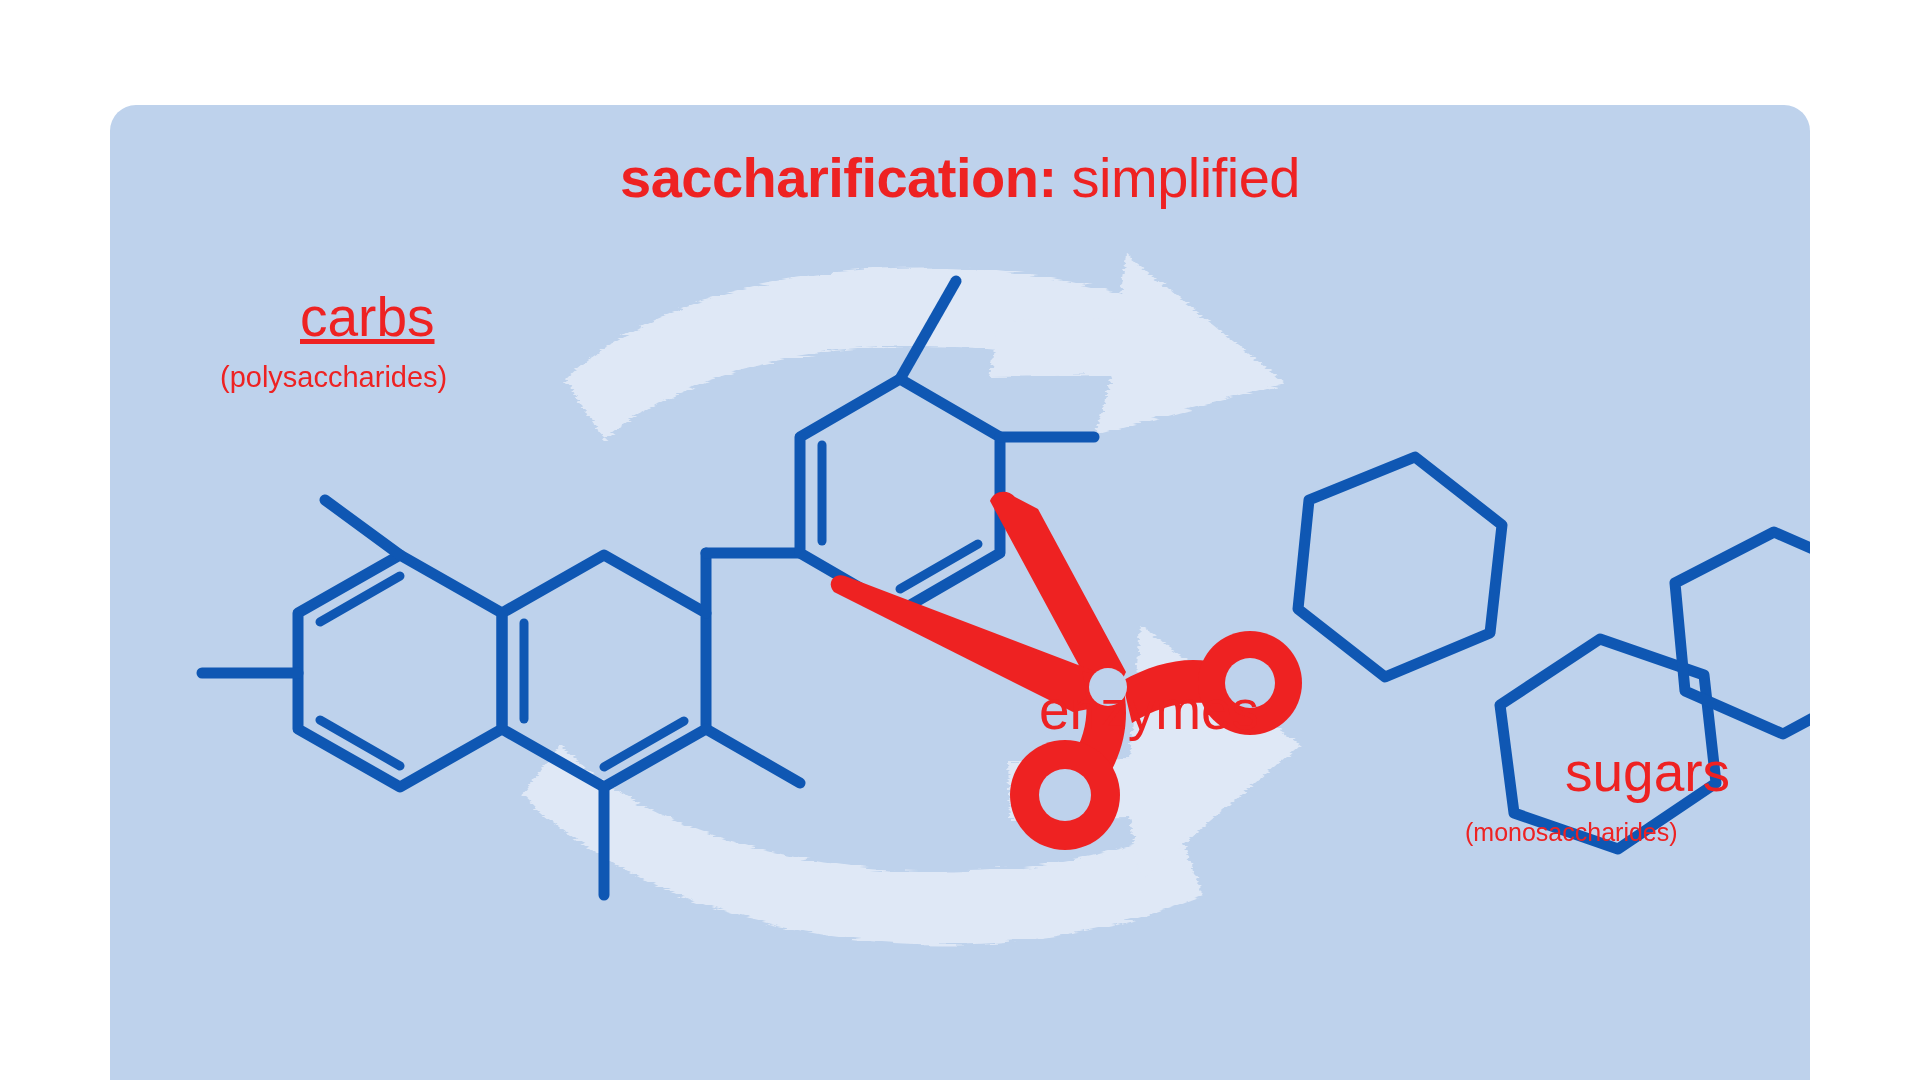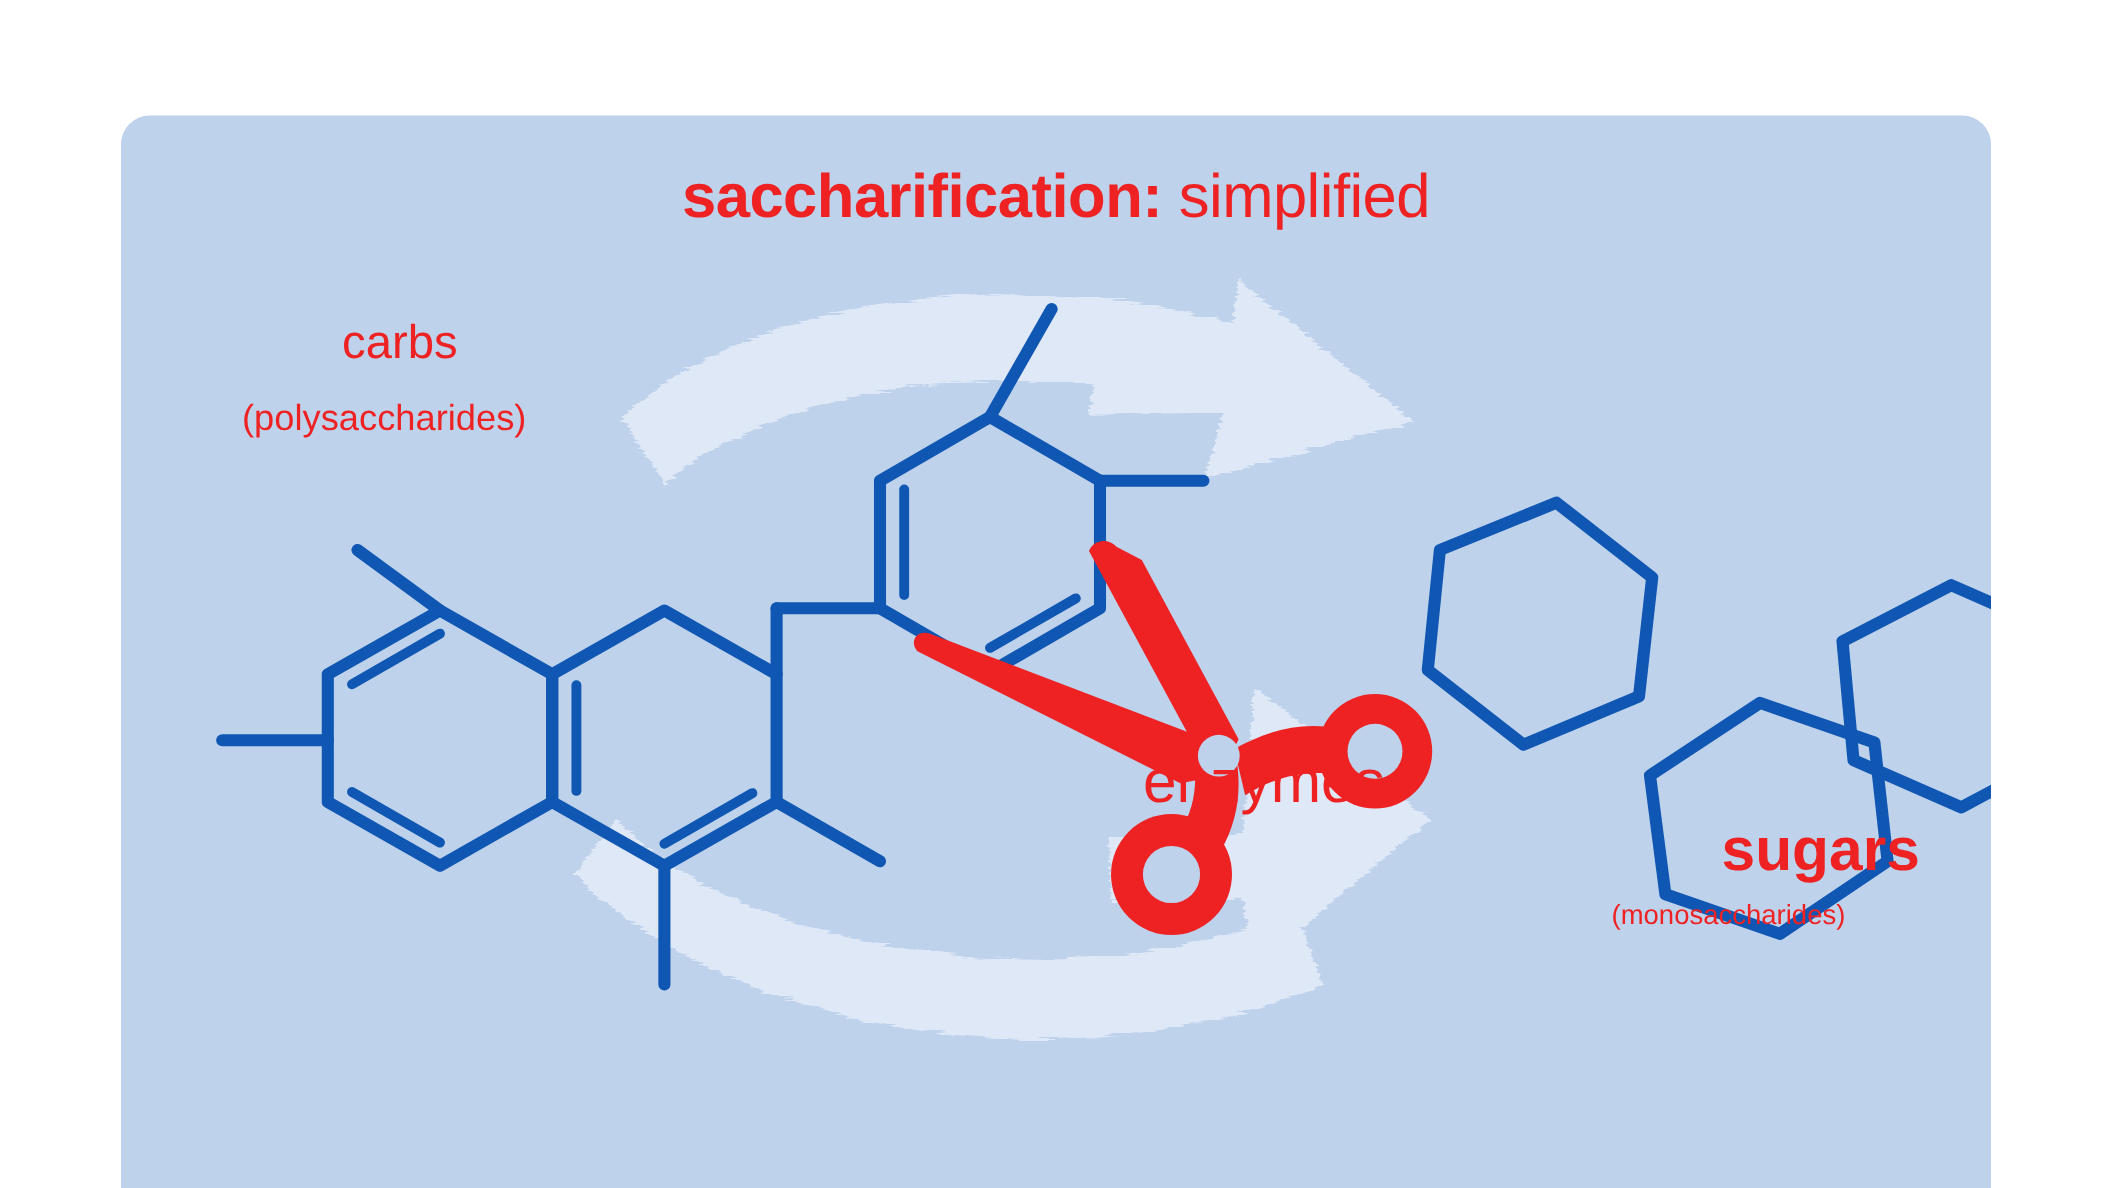--- a/index.html
+++ b/index.html
@@ -58,37 +58,38 @@
     letter-spacing: -0.5px;
   }
   #title .bold {
     font-weight: 700;
   }
   #title .reg {
     font-weight: 400;
   }
 
   #carbs-label {
-    left: 201px;
+    left: 190px;
     top: 185px;
-    font-size: 43px;
-    font-weight: 400;
+    font-size: 55px;
+    font-weight: 400;
+    text-decoration: underline;
   }
   #carbs-sub {
     left: 110px;
     top: 258px;
-    font-size: 33px;
+    font-size: 29px;
     font-weight: 400;
   }
 
   #sugars-label {
     left: 1455px;
     top: 640px;
     font-size: 55px;
-    font-weight: 700;
+    font-weight: 400;
   }
   #sugars-sub {
     left: 1355px;
     top: 715px;
     font-size: 25px;
     font-weight: 400;
   }
 
   #enzymes-label {
     left: 915px;

